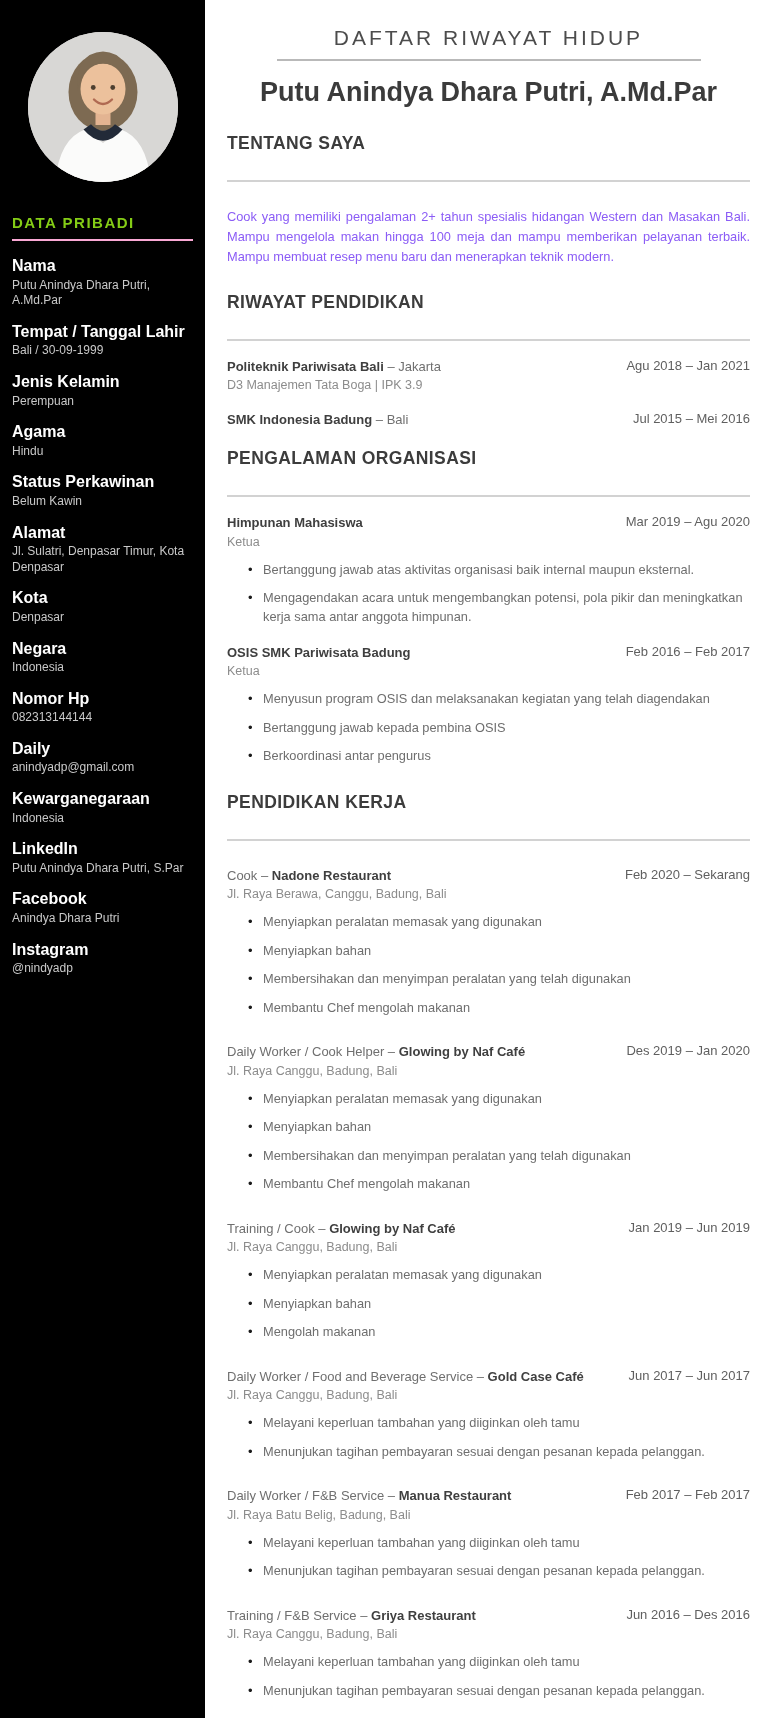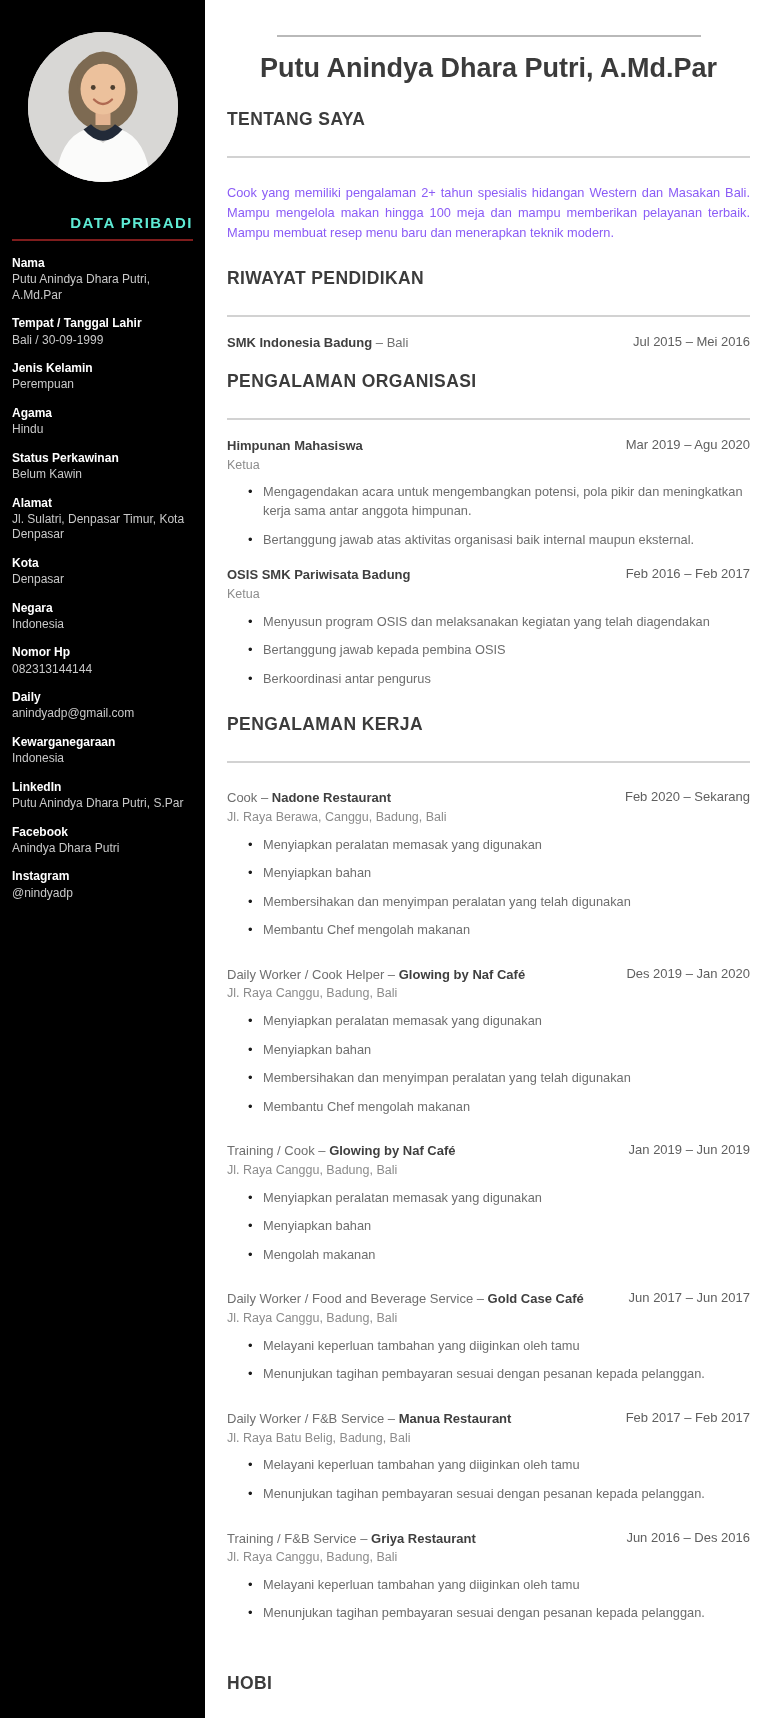--- a/index.html
+++ b/index.html
@@ -15,26 +15,26 @@
     position: absolute; left: 0; top: 0; width: 205px; height: 1718px;
     background: #000000; color: #ffffff; padding: 32px 12px 20px 12px;
   }
   .photo-wrap {
     width: 150px; height: 150px; border-radius: 50%; overflow: hidden;
     margin: 0 auto; background: #d8d7d5;
   }
   .photo-wrap svg { display: block; width: 100%; height: 100%; }
   .sidebar-heading {
     margin-top: 32px; font-size: 15px; font-weight: 700;
-    letter-spacing: 1.5px; color: #5eead4;
-    border-bottom: 2px solid #7f1d1d; padding-bottom: 8px; text-align: right;
+    letter-spacing: 1.5px; color: #84cc16;
+    border-bottom: 2px solid #f9a8d4; padding-bottom: 8px;
   }
   .fields { margin-top: 14px; }
   .field { margin-bottom: 12px; }
-  .field-label { font-size: 12px; font-weight: 700; color: #ffffff; line-height: 1.35; }
+  .field-label { font-size: 16px; font-weight: 700; color: #ffffff; line-height: 1.35; }
   .field-value { font-size: 12px; color: #c9c9c9; line-height: 1.3; margin-top: 1px; }
 
   
   .main { margin-left: 205px; padding: 26px 18px 30px 22px; }
 
   .doc-title {
     text-align: center; font-size: 21px; font-weight: 400;
     letter-spacing: 3px; color: #4c4c4c;
   }
   .doc-title-rule { width: 424px; height: 2px; background: #b9b9b9; margin: 9px auto 0 auto; }
@@ -151,76 +151,84 @@
   </div>
         <div class="field">
     <div class="field-label">Instagram</div>
     <div class="field-value">@nindyadp</div>
   </div>
       </div>
   </aside>
 
   <main class="main">
 
+    <h1 class="doc-title">DAFTAR RIWAYAT HIDUP</h1>
     <div class="doc-title-rule"></div>
     <div class="person-name">Putu Anindya Dhara Putri, A.Md.Par</div>
 
     <section class="section">
       <h2 class="section-heading">TENTANG SAYA</h2>
       <p class="about-text">Cook yang memiliki pengalaman 2+ tahun spesialis hidangan Western dan Masakan Bali. Mampu mengelola makan hingga 100 meja dan mampu memberikan pelayanan terbaik. Mampu membuat resep menu baru dan menerapkan teknik modern.</p>
     </section>
 
     <section class="section">
       <h2 class="section-heading">RIWAYAT PENDIDIKAN</h2>
       <div id="education-entries">
           <div class="entry">
     <div class="entry-head">
+      <div class="entry-title"><span class="bold">Politeknik Pariwisata Bali</span><span> – Jakarta</span></div>
+      <div class="entry-date">Agu 2018 – Jan 2021</div>
+    </div>
+    <div class="entry-sub">D3 Manajemen Tata Boga | IPK 3.9</div>
+  </div>
+          <div class="entry">
+    <div class="entry-head">
       <div class="entry-title"><span class="bold">SMK Indonesia Badung</span><span> – Bali</span></div>
       <div class="entry-date">Jul 2015 – Mei 2016</div>
     </div>
 
   </div>
         </div>
     </section>
 
     <section class="section sec-org">
       <h2 class="section-heading">PENGALAMAN ORGANISASI</h2>
       <div id="organization-entries">
           <div class="entry">
     <div class="entry-head">
       <div>
         <div class="entry-title"><span class="bold">Himpunan Mahasiswa</span></div>
         <div class="entry-sub">Ketua</div>
       </div>
       <div class="entry-date">Mar 2019 – Agu 2020</div>
     </div>
     <ul class="bullets">
+              <li>Bertanggung jawab atas aktivitas organisasi baik internal maupun eksternal.</li>
               <li>Mengagendakan acara untuk mengembangkan potensi, pola pikir dan meningkatkan kerja sama antar anggota himpunan.</li>
-              <li>Bertanggung jawab atas aktivitas organisasi baik internal maupun eksternal.</li>
             </ul>
   </div>
           <div class="entry">
     <div class="entry-head">
       <div>
         <div class="entry-title"><span class="bold">OSIS SMK Pariwisata Badung</span></div>
         <div class="entry-sub">Ketua</div>
       </div>
       <div class="entry-date">Feb 2016 – Feb 2017</div>
     </div>
     <ul class="bullets">
               <li>Menyusun program OSIS dan melaksanakan kegiatan yang telah diagendakan</li>
               <li>Bertanggung jawab kepada pembina OSIS</li>
               <li>Berkoordinasi antar pengurus</li>
             </ul>
   </div>
         </div>
     </section>
 
     <section class="section sec-work">
-      <h2 class="section-heading">PENGALAMAN KERJA</h2>
+      <h2 class="section-heading">PENDIDIKAN KERJA</h2>
       <div id="work-entries">
           <div class="entry work-entry">
     <div class="entry-head">
       <div>
         <div class="entry-title"><span>Cook – </span><span class="bold">Nadone Restaurant</span></div>
         <div class="entry-sub">Jl. Raya Berawa, Canggu, Badung, Bali</div>
       </div>
       <div class="entry-date">Feb 2020 – Sekarang</div>
     </div>
     <ul class="bullets">

